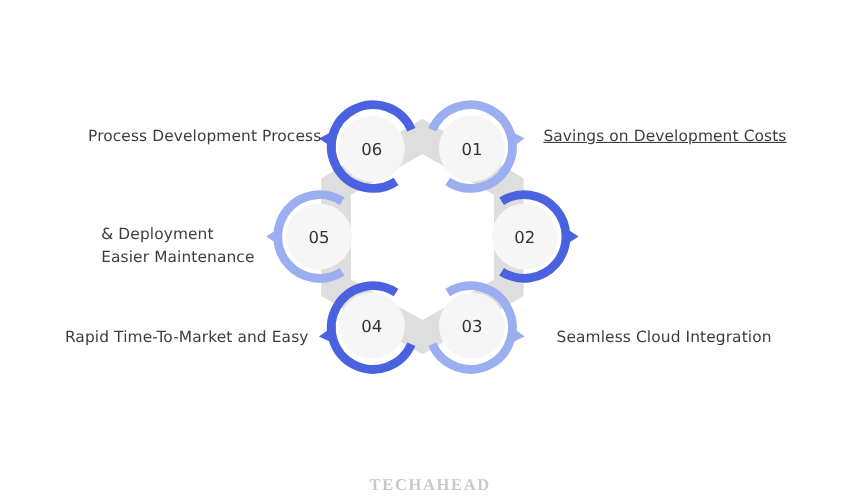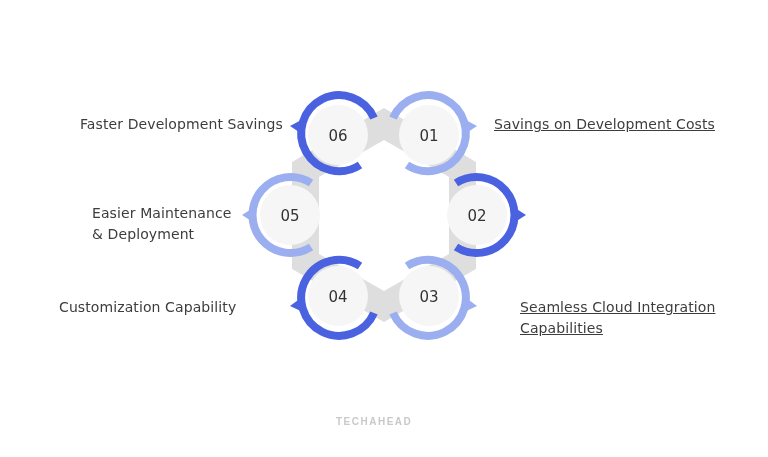--- a/index.html
+++ b/index.html
@@ -1,22 +1,22 @@
 <!DOCTYPE html>
 <html><head>
 <meta charset="utf-8">
 <style>
   html, body { margin: 0; padding: 0; background: #ffffff; }
   body { width: 768px; height: 457px; position: relative; overflow: hidden;
          font-family: "DejaVu Sans", "Liberation Sans", sans-serif; color: #3a3a3a; }
   #diagram { position: absolute; left: 0; top: 0; }
   .label { position: absolute; font-size: 14px; line-height: 21px; color: #3d3d3d; letter-spacing: 0.1px; }
   .num { font-family: "DejaVu Sans", "Liberation Sans", sans-serif; font-size: 15px; fill: #333333; }
-  .brand { position: absolute; left: 336px; top: 416px; font-family: Liberation Sans, sans-serif;
-           font-size: 10px; font-weight: bold; letter-spacing: 1.5px; color: #c9c9c9; }
+  .brand { position: absolute; left: 336px; top: 433px; font-family: Liberation Serif, serif;
+           font-size: 15px; font-weight: bold; letter-spacing: 1.5px; color: #c9c9c9; }
 </style>
 </head>
 <body>
 
 <svg id="diagram" width="768" height="457" viewBox="0 0 768 457">
 
   <polygon points="384,108 476,162 476,269 384,322 292,269 292,162" fill="#dedede"></polygon>
   <polygon points="384,140 449,177 449,254 384,291 319,254 319,177" fill="#ffffff"></polygon>
 
   <g>
@@ -56,37 +56,36 @@
 
   <g>
     <path d="M 311,247 A 38 38 0 1 1 311,183" fill="none" stroke="#9aaef0" stroke-width="8"></path>
     <polygon points="242,215 256,206 256,224" fill="#9aaef0"></polygon>
     <circle cx="290" cy="215" r="30" fill="#f6f6f6"></circle>
     <text class="num" x="290" y="221" text-anchor="middle">05</text>
   </g>
 </svg>
 
 <div class="label" style="left:80px; top:114px;">
-  <div>Faster Development Savings</div>
+  <div>Process Development Process</div>
 </div>
 
 <div class="label" style="left:494px; top:114px;text-decoration:underline;">
   <div>Savings on Development Costs</div>
 </div>
 
 <div class="label" style="left:92px; top:203px;">
+  <div>&amp; Deployment</div>
   <div>Easier Maintenance</div>
-  <div>&amp; Deployment</div>
 </div>
 
 <div class="label" style="left:542px; top:203px;">
 </div>
 
 <div class="label" style="left:59px; top:297px;">
-  <div>Customization Capability</div>
+  <div>Rapid Time-To-Market and Easy</div>
 </div>
 
-<div class="label" style="left:520px; top:297px;text-decoration:underline;">
+<div class="label" style="left:506px; top:297px;">
   <div>Seamless Cloud Integration</div>
-  <div>Capabilities</div>
 </div>
 
 <div class="brand">TECHAHEAD</div>
 
 </body></html>

